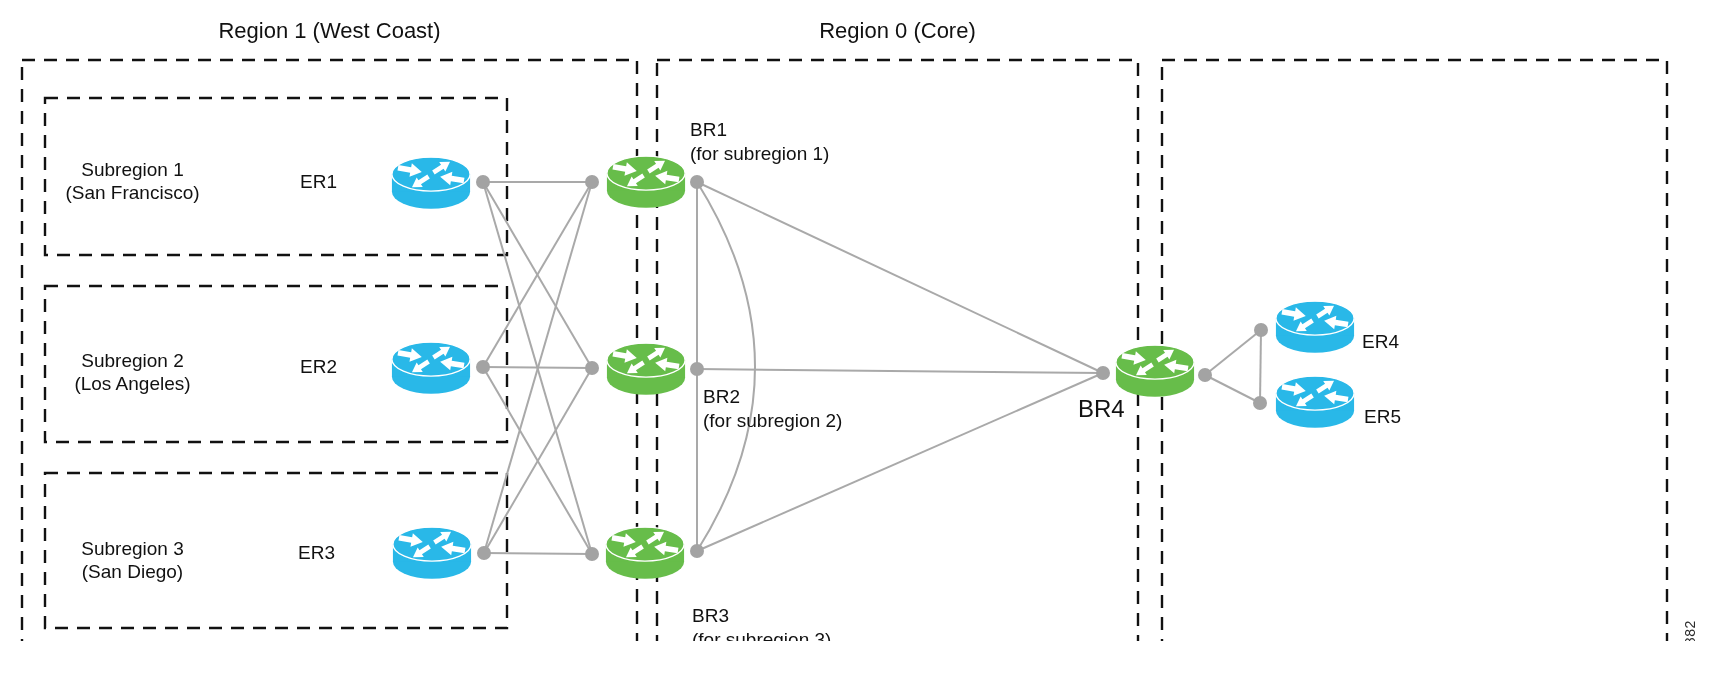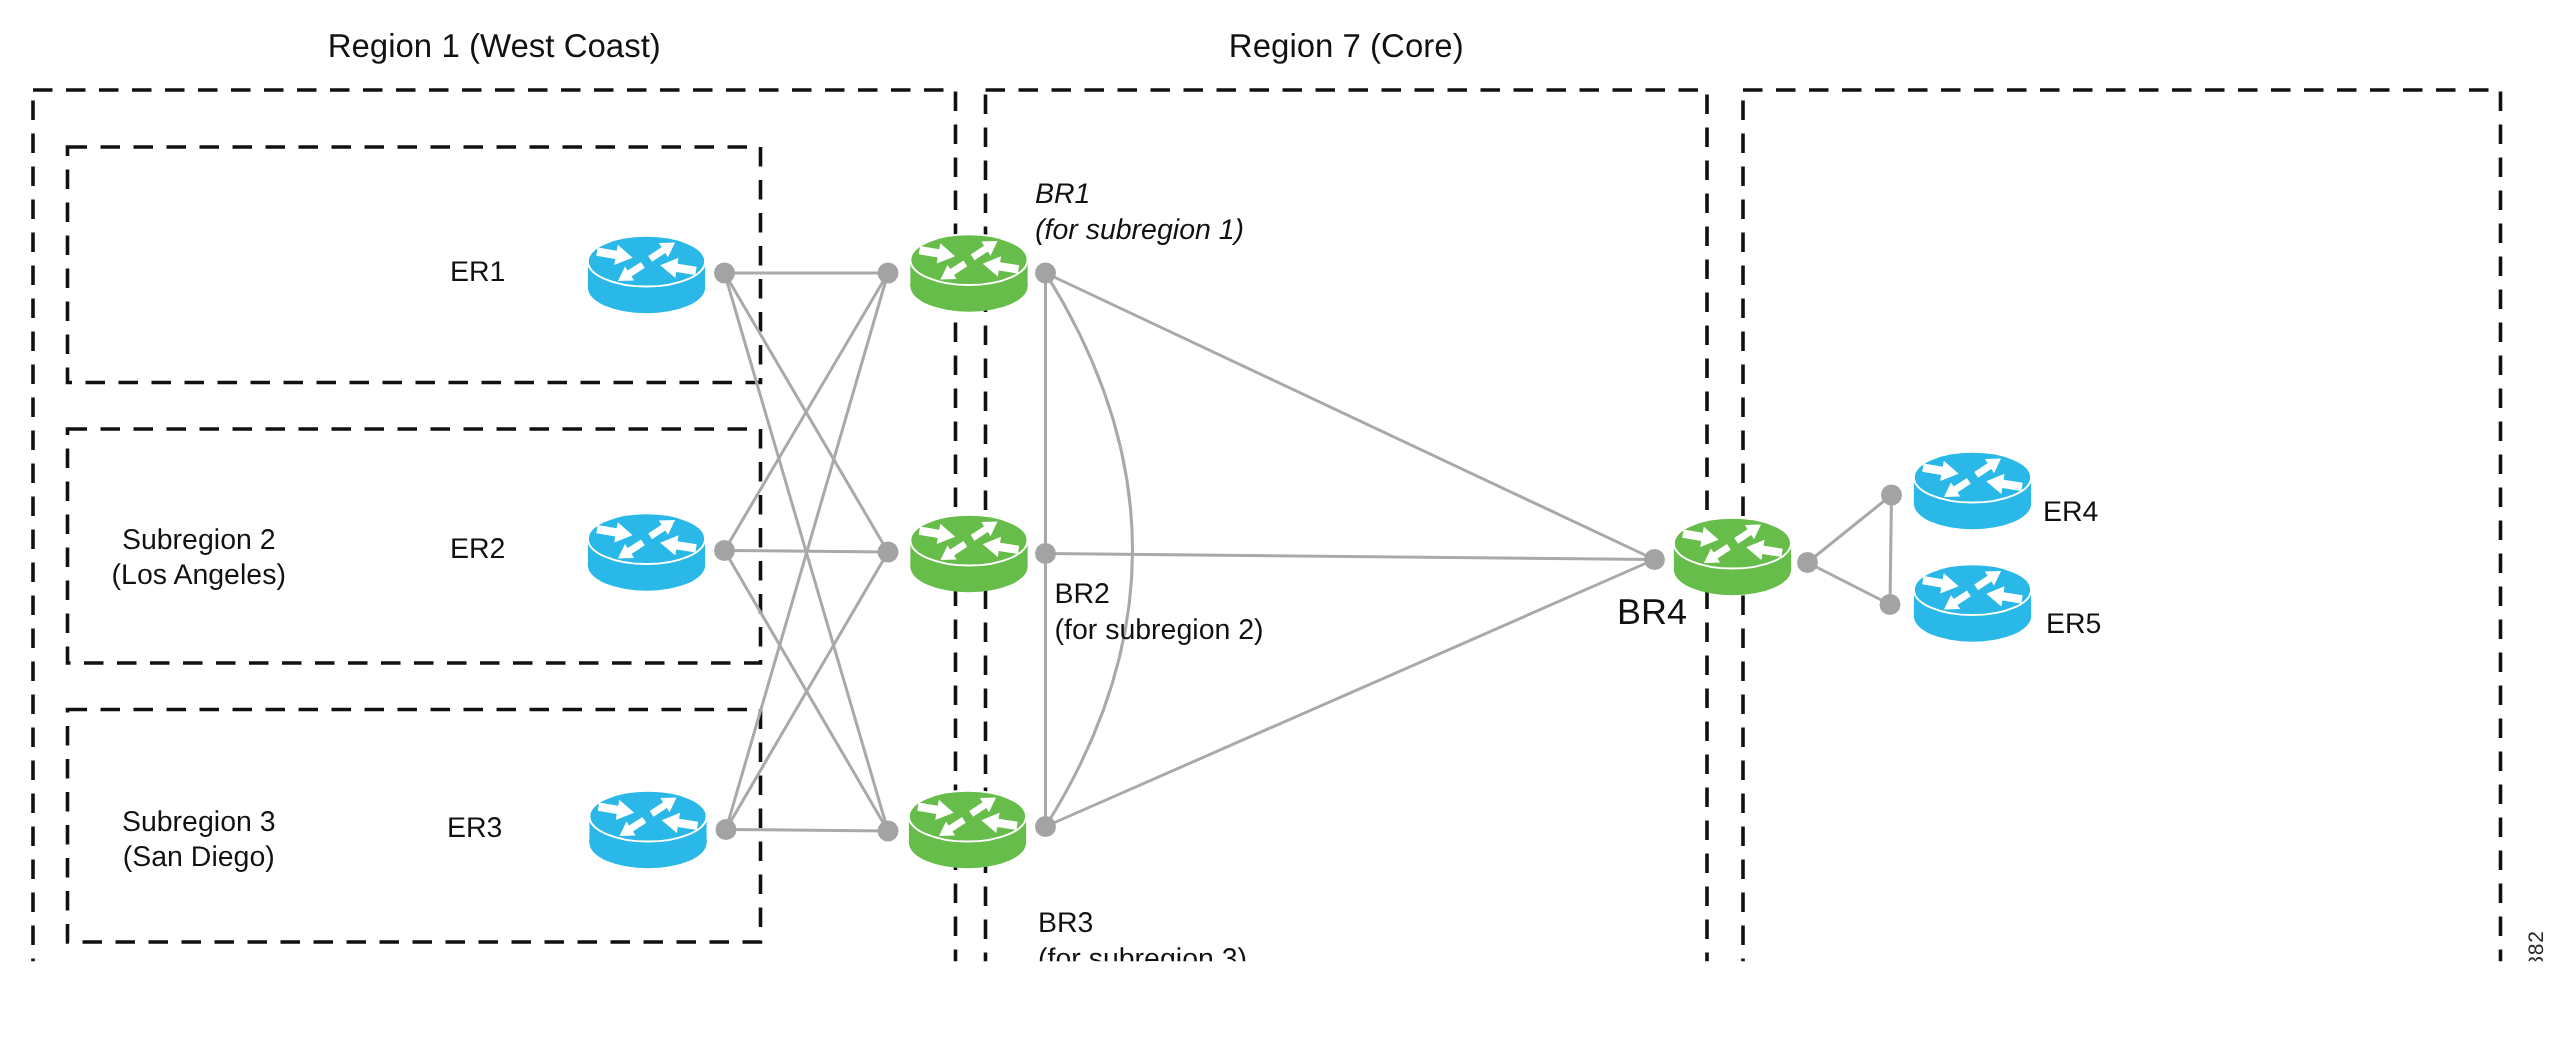--- a/index.html
+++ b/index.html
@@ -30,21 +30,21 @@
   #rt-br1{left:604px;top:153px;} #rt-br2{left:604px;top:340px;} #rt-br3{left:603px;top:524px;}
   #rt-br4{left:1113px;top:342px;}
   #rt-er4{left:1273px;top:298px;} #rt-er5{left:1273px;top:373px;}
 
   .er-label{position:absolute;width:84px;text-align:left;font-size:19px;}
   #lb-er1{left:300px;top:171px;} #lb-er2{left:300px;top:356px;} #lb-er3{left:298px;top:542px;}
   .er-label-right{position:absolute;width:80px;text-align:left;font-size:19px;margin-top:14px;}
   #lb-er4{left:1362px;top:317px;} #lb-er5{left:1364px;top:392px;}
 
   .br-label{position:absolute;font-size:19px;line-height:24px;text-align:left;}
-  #lb-br1{left:690px;top:118px;font-style:italic;} #lb-br2{left:703px;top:385px;} #lb-br3{left:692px;top:604px;}
+  #lb-br1{left:690px;top:118px;} #lb-br2{left:703px;top:385px;} #lb-br3{left:692px;top:604px;}
   #lb-br4{left:1078px;top:397px;font-size:24px;}
 
   .fignum{
     position:absolute;left:1682px;top:670px;
     transform:rotate(-90deg);transform-origin:0 0;
     font-size:14px;letter-spacing:0.5px;color:#2a2a2a;white-space:nowrap;
   }
 </style>
 </head>
 <body>
@@ -106,22 +106,26 @@
     <circle class="dot" cx="697" cy="182" r="7"></circle>
     <circle class="dot" cx="697" cy="369" r="7"></circle>
     <circle class="dot" cx="697" cy="551" r="7"></circle>
     <circle class="dot" cx="1103" cy="373" r="7"></circle>
     <circle class="dot" cx="1205" cy="375" r="7"></circle>
     <circle class="dot" cx="1261" cy="330" r="7"></circle>
     <circle class="dot" cx="1260" cy="403" r="7"></circle>
   </svg>
 
   <div class="region-title" id="t-r1">Region 1 (West Coast)</div>
-  <div class="region-title" id="t-r0">Region 7 (Core)</div>
-
+  <div class="region-title" id="t-r0">Region 0 (Core)</div>
+
+  <div class="sub-label" id="lb-s1">
+    <div>Subregion 1</div>
+    <div>(San Francisco)</div>
+  </div>
   <div class="sub-label" id="lb-s2">
     <div>Subregion 2</div>
     <div>(Los Angeles)</div>
   </div>
   <div class="sub-label" id="lb-s3">
     <div>Subregion 3</div>
     <div>(San Diego)</div>
   </div>
 
   <div class="router cyan" id="rt-er1">

